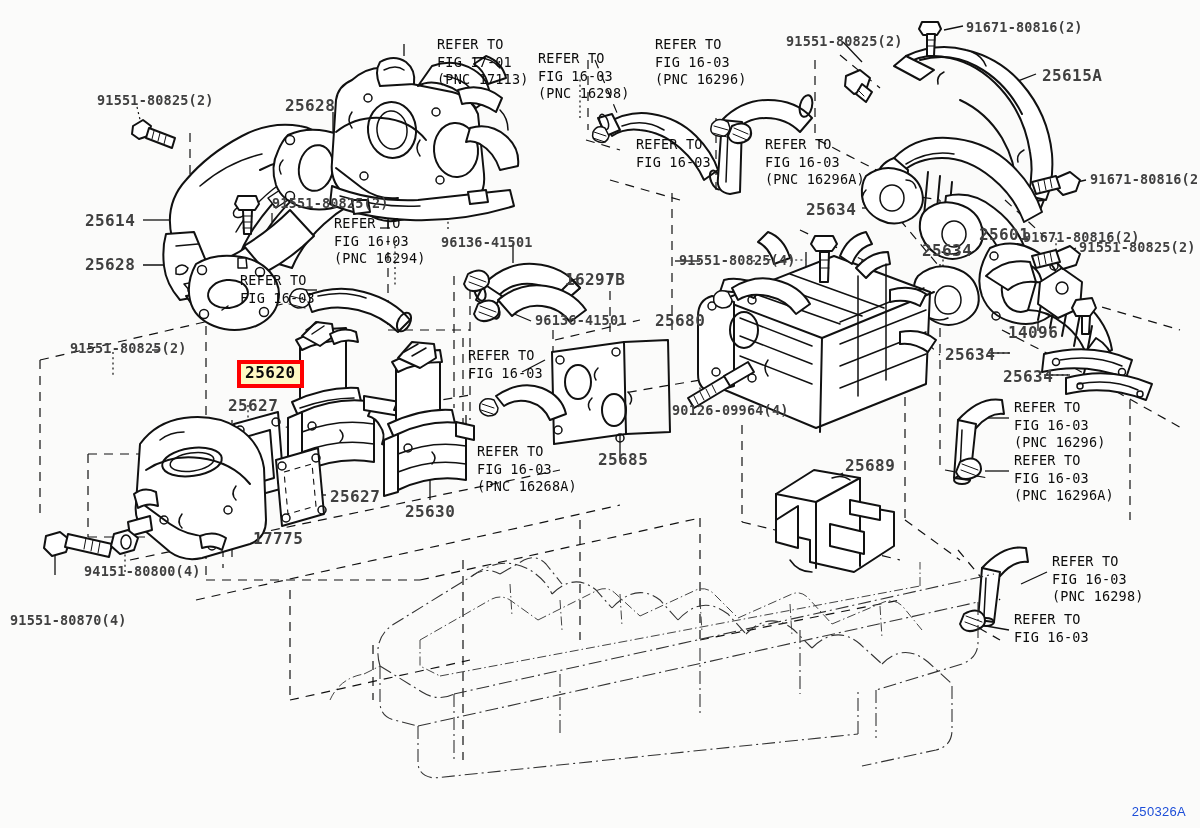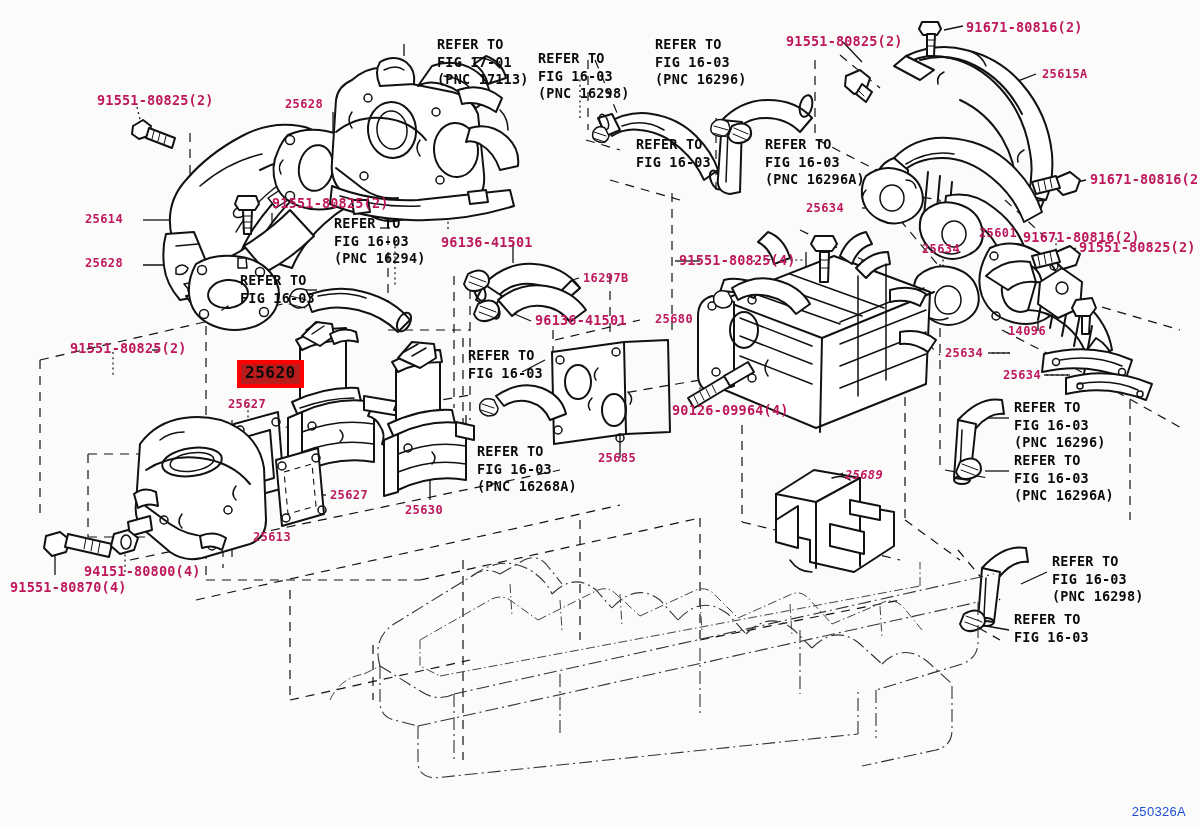--- a/index.html
+++ b/index.html
@@ -16,46 +16,46 @@
     overflow:hidden;
   }
   #artwork{position:absolute;left:0;top:0;width:1200px;height:828px;}
 
   
   .lbl{
     position:absolute;
     font-family:"DejaVu Sans Mono","Liberation Mono",monospace;
     font-size:15px;
     font-weight:700;
-    color:#be185d;
+    color:#404040;
     letter-spacing:0.4px;
     white-space:pre;
     line-height:1.02;
   }
   .lbl.sm{font-size:13.5px;letter-spacing:0.2px;}
-  .lbl.big{font-size:12px;}
+  .lbl.big{font-size:16px;}
 
   
   .refblk{
     position:absolute;
     font-family:"DejaVu Sans Mono","Liberation Mono",monospace;
     font-size:13.5px;
-    font-weight:700;
+    font-weight:400;
     color:#0b0b0b;
     line-height:1.30;
     white-space:pre;
     letter-spacing:0.2px;
   }
   .refblk .ln{display:block;}
 
   
   .focus{
     position:absolute;
     border:4px solid #ff0000;
-    background:#b91c1c;
+    background:#fef9c3;
     padding:1px 4px 2px 4px;
     font-family:"DejaVu Sans Mono","Liberation Mono",monospace;
     font-size:16px;
     font-weight:700;
     color:#0b0b0b;
     letter-spacing:0.5px;
     line-height:1.05;
     white-space:pre;
   }
 
@@ -644,46 +644,46 @@
     </g>
   </svg>
 
   <div id="labels-layer">
       <div class="lbl sm" style="left: 97px; top: 94px;">91551-80825(2)</div>
       <div class="lbl big" style="left: 285px; top: 98px;">25628</div>
       <div class="lbl big" style="left: 85px; top: 213px;">25614</div>
       <div class="lbl sm" style="left: 272px; top: 197px;">91551-80825(2)</div>
       <div class="lbl big" style="left: 85px; top: 257px;">25628</div>
       <div class="lbl sm" style="left: 441px; top: 236px;">96136-41501</div>
-      <div class="lbl big" style="left: 583px; top: 272px;">16297B</div>
+      <div class="lbl big" style="left: 565px; top: 272px;">16297B</div>
       <div class="lbl sm" style="left: 535px; top: 314px;">96136-41501</div>
       <div class="lbl sm" style="left: 70px; top: 342px;">91551-80825(2)</div>
       <div class="lbl big" style="left: 228px; top: 398px;">25627</div>
       <div class="lbl big" style="left: 330px; top: 489px;">25627</div>
       <div class="lbl big" style="left: 405px; top: 504px;">25630</div>
-      <div class="lbl big" style="left: 253px; top: 531px;">25613</div>
+      <div class="lbl big" style="left: 253px; top: 531px;">17775</div>
       <div class="lbl sm" style="left: 84px; top: 565px;">94151-80800(4)</div>
-      <div class="lbl sm" style="left: 10px; top: 581px;">91551-80870(4)</div>
+      <div class="lbl sm" style="left: 10px; top: 614px;">91551-80870(4)</div>
       <div class="lbl big" style="left: 598px; top: 452px;">25685</div>
       <div class="lbl sm" style="left: 672px; top: 404px;">90126-09964(4)</div>
       <div class="lbl big" style="left: 655px; top: 313px;">25680</div>
       <div class="lbl sm" style="left: 679px; top: 254px; text-align: right;">91551-80825(4)</div>
       <div class="lbl sm" style="left: 786px; top: 35px;">91551-80825(2)</div>
       <div class="lbl sm" style="left: 966px; top: 21px;">91671-80816(2)</div>
       <div class="lbl big" style="left: 1042px; top: 68px;">25615A</div>
       <div class="lbl sm" style="left: 1090px; top: 173px;">91671-80816(2)</div>
       <div class="lbl sm" style="left: 1023px; top: 231px;">91671-80816(2)</div>
       <div class="lbl sm" style="left: 1079px; top: 241px;">91551-80825(2)</div>
       <div class="lbl big" style="left: 806px; top: 202px;">25634</div>
       <div class="lbl big" style="left: 922px; top: 243px;">25634</div>
       <div class="lbl big" style="left: 979px; top: 227px;">25601</div>
       <div class="lbl big" style="left: 1008px; top: 325px;">14096</div>
       <div class="lbl big" style="left: 945px; top: 347px;">25634</div>
       <div class="lbl big" style="left: 1003px; top: 369px;">25634</div>
-      <div class="lbl big" style="left: 845px; top: 469px; font-style: italic;">25689</div>
+      <div class="lbl big" style="left: 845px; top: 458px;">25689</div>
     </div>
   <div id="refs-layer">
       <div class="refblk" style="left: 437px; top: 36px;"><span class="ln">REFER TO</span><span class="ln">FIG 17-01</span><span class="ln">(PNC 17113)</span></div>
       <div class="refblk" style="left: 538px; top: 50px;"><span class="ln">REFER TO</span><span class="ln">FIG 16-03</span><span class="ln">(PNC 16298)</span></div>
       <div class="refblk" style="left: 655px; top: 36px;"><span class="ln">REFER TO</span><span class="ln">FIG 16-03</span><span class="ln">(PNC 16296)</span></div>
       <div class="refblk" style="left: 636px; top: 136px;"><span class="ln">REFER TO</span><span class="ln">FIG 16-03</span></div>
       <div class="refblk" style="left: 765px; top: 136px;"><span class="ln">REFER TO</span><span class="ln">FIG 16-03</span><span class="ln">(PNC 16296A)</span></div>
       <div class="refblk" style="left: 334px; top: 215px;"><span class="ln">REFER TO</span><span class="ln">FIG 16-03</span><span class="ln">(PNC 16294)</span></div>
       <div class="refblk" style="left: 240px; top: 272px;"><span class="ln">REFER TO</span><span class="ln">FIG 16-03</span></div>
       <div class="refblk" style="left: 468px; top: 347px;"><span class="ln">REFER TO</span><span class="ln">FIG 16-03</span></div>

